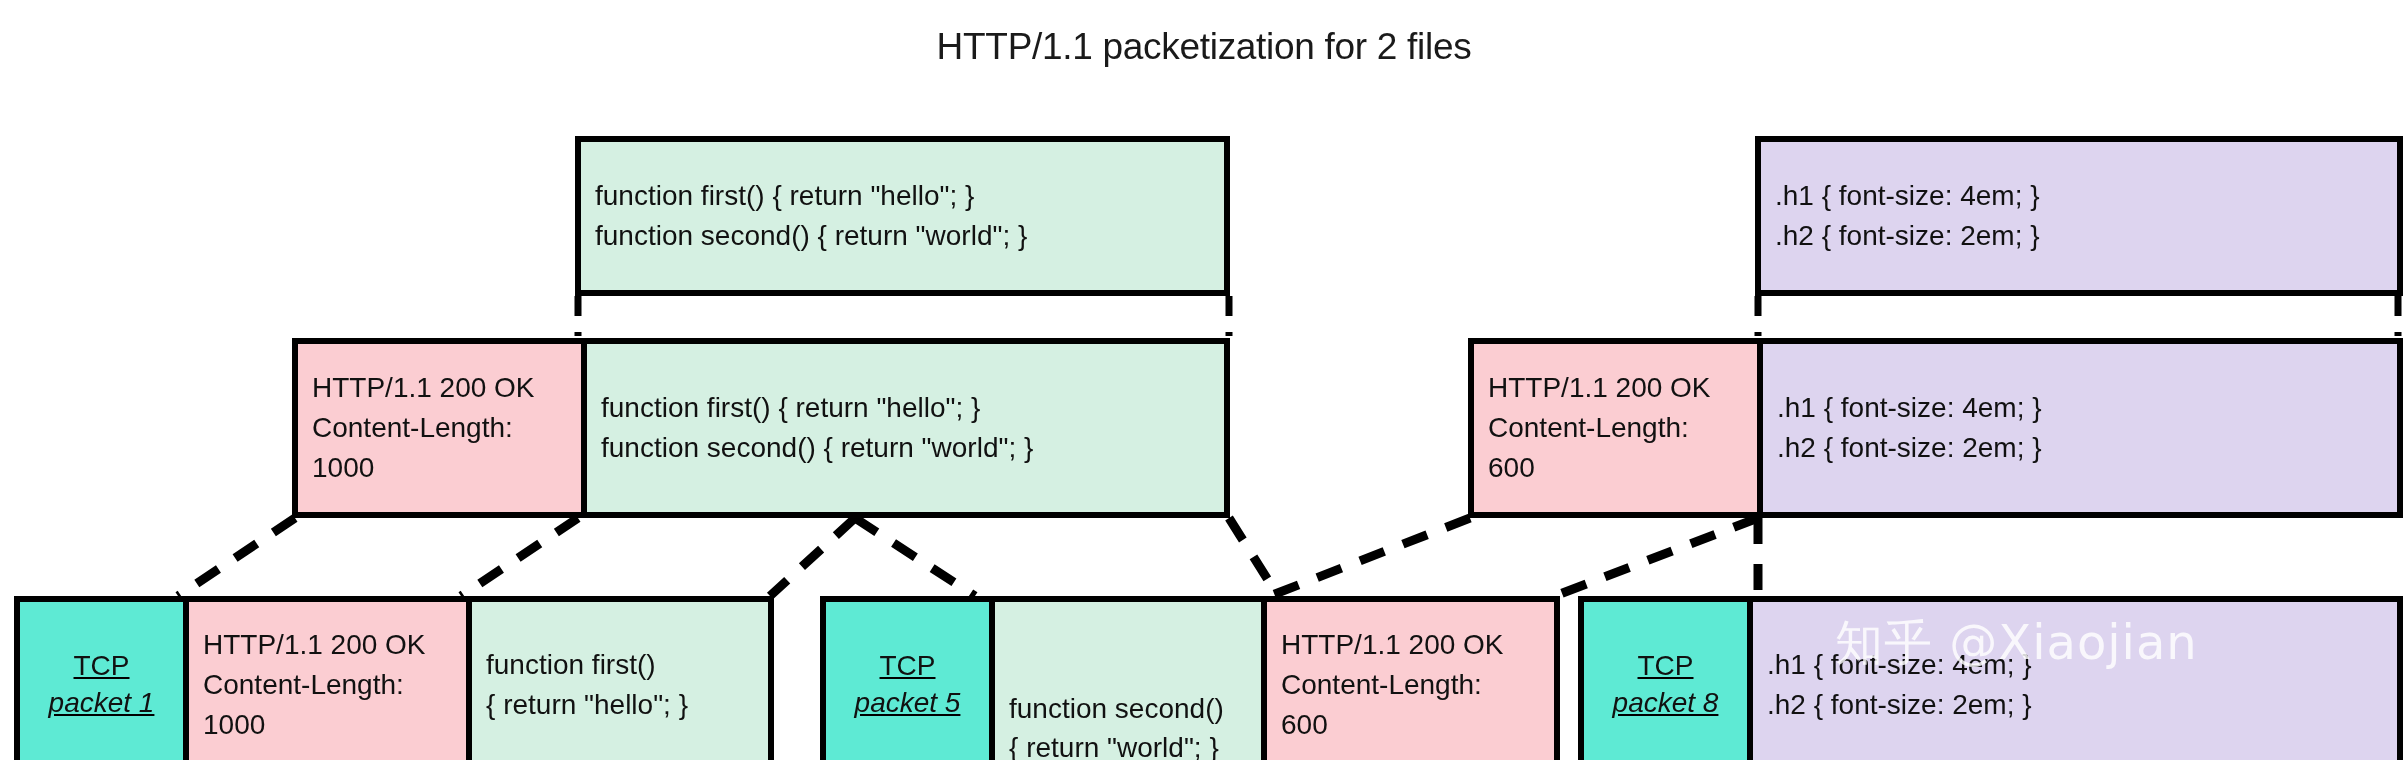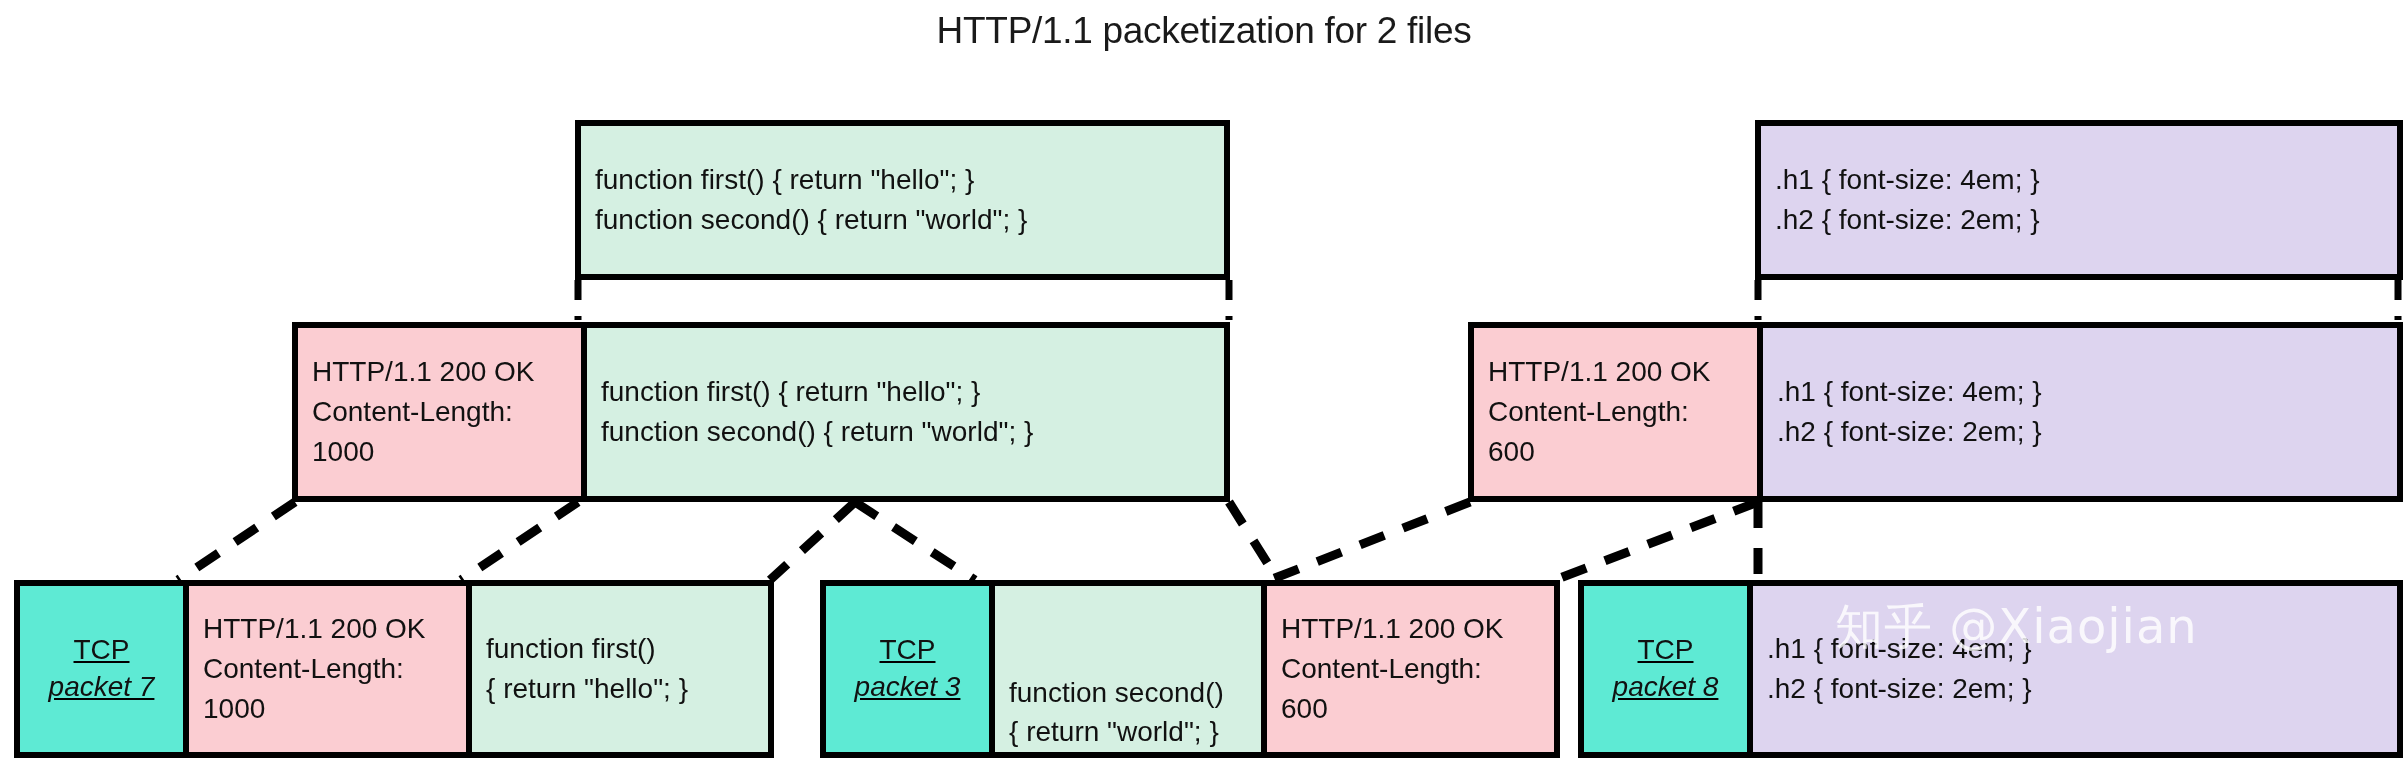--- a/index.html
+++ b/index.html
@@ -3,21 +3,21 @@
 <meta charset="utf-8">
 <style>
   html,body{margin:0;padding:0;}
   body{
     width:2408px;height:760px;
     background:#ffffff;
     font-family:"Liberation Sans", sans-serif;
     overflow:hidden;
     position:relative;
   }
-  #stage{position:absolute;left:0;top:0;width:2408px;height:616px;}
+  #stage{position:absolute;left:0;top:16px;width:2408px;height:616px;}
 
   .title{
     position:absolute;
     left:0;top:10px;width:2408px;
     text-align:center;
     font-size:37px;
     color:#1a1a1a;
     letter-spacing:-0.3px;
     white-space:nowrap;
   }
@@ -130,37 +130,37 @@
     </div>
     <div class="seg purple" style="flex:1;">
       <div class="ln">.h1 { font-size: 4em; }</div>
       <div class="ln">.h2 { font-size: 2em; }</div>
     </div>
   </div>
 
   <div class="box" style="left:14px;top:580px;width:760px;height:178px;">
     <div class="seg orange center" style="width:163px;">
       <div class="ln">TCP</div>
-      <div class="ln ital">packet 7</div>
+      <div class="ln ital">packet 1</div>
     </div>
     <div class="seg pink" style="width:283px;">
       <div class="ln">HTTP/1.1 200 OK</div>
       <div class="ln">Content-Length:</div>
       <div class="ln">1000</div>
     </div>
     <div class="seg green" style="flex:1;">
       <div class="ln">function first()</div>
       <div class="ln">{ return "hello"; }</div>
     </div>
   </div>
 
   <div class="box" style="left:820px;top:580px;width:740px;height:178px;">
     <div class="seg orange center" style="width:163px;">
       <div class="ln">TCP</div>
-      <div class="ln ital">packet 3</div>
+      <div class="ln ital">packet 5</div>
     </div>
     <div class="seg green" style="width:272px;justify-content:flex-end;">
       <div class="ln">function second()</div>
       <div class="ln">{ return "world"; }</div>
     </div>
     <div class="seg pink" style="flex:1;">
       <div class="ln">HTTP/1.1 200 OK</div>
       <div class="ln">Content-Length:</div>
       <div class="ln">600</div>
     </div>

